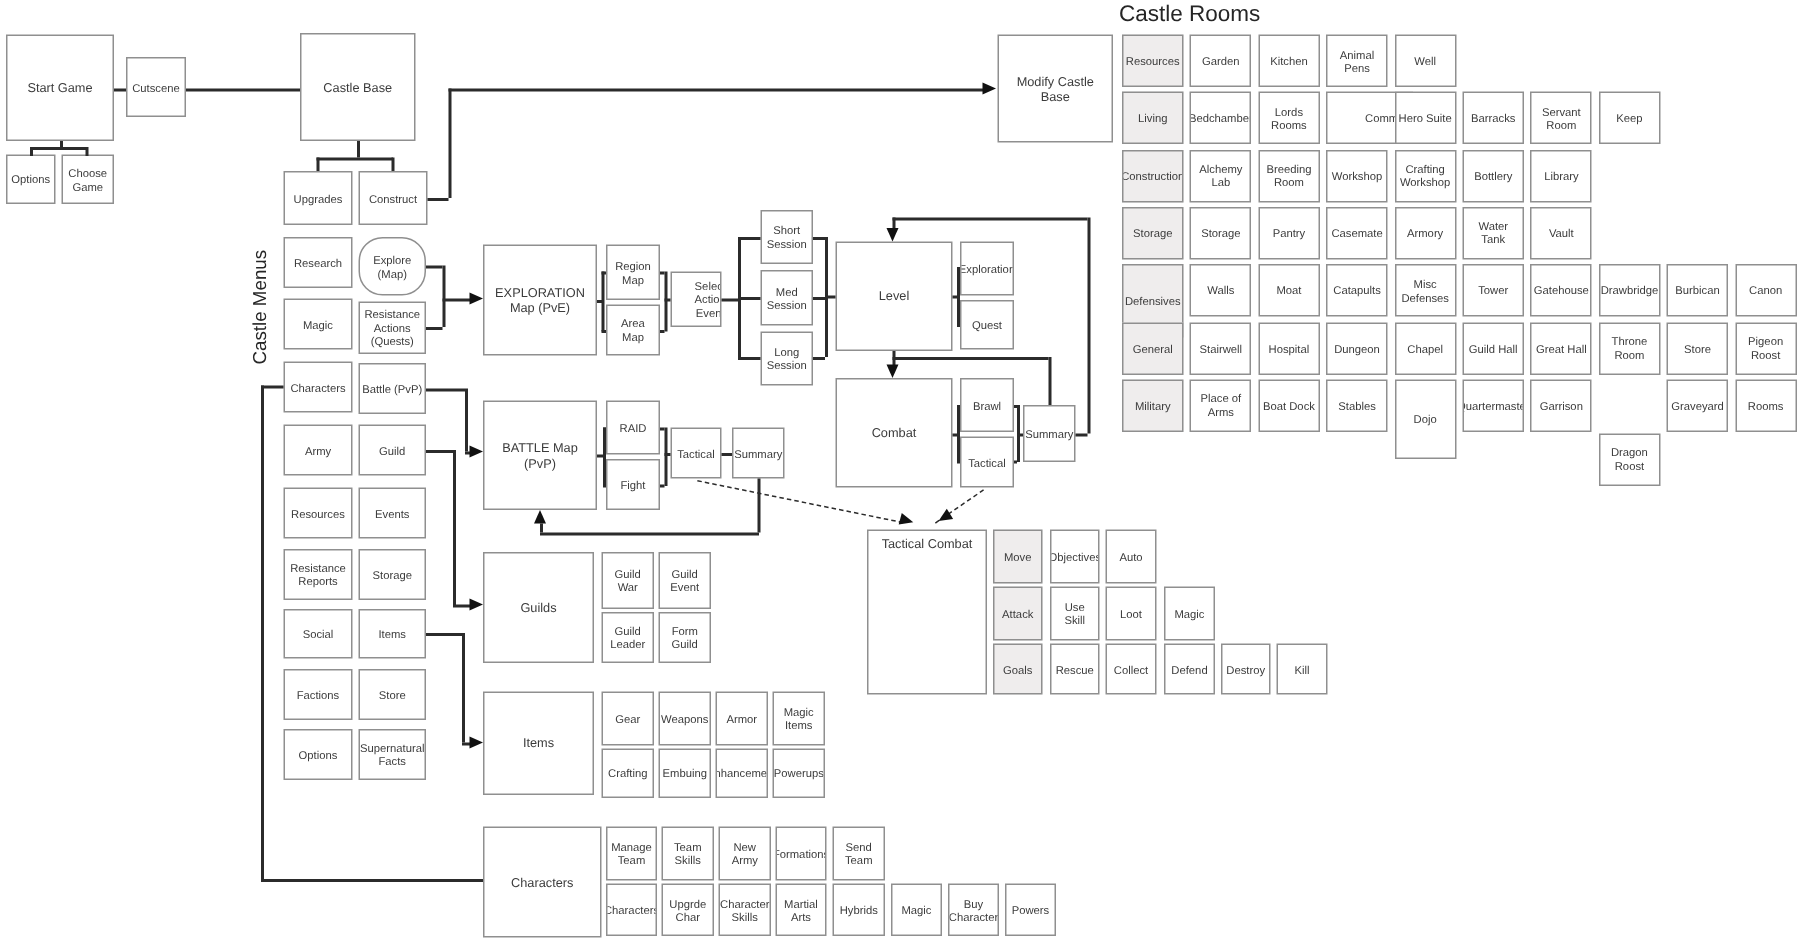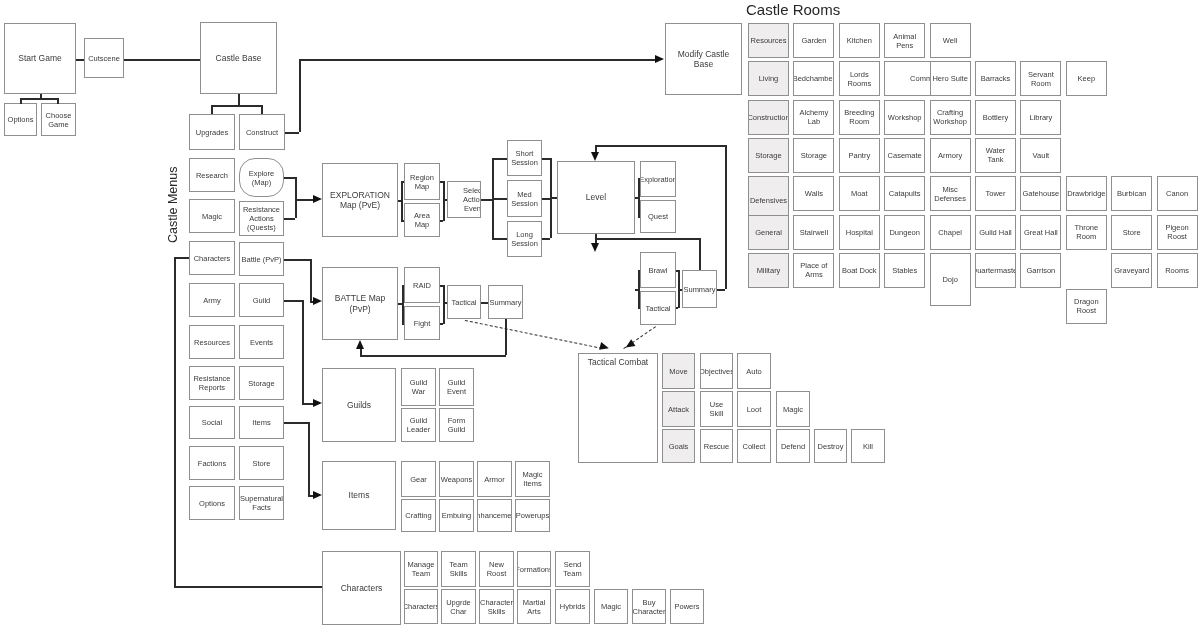--- a/index.html
+++ b/index.html
@@ -56,20 +56,21 @@
     <div class="box big" style="left: 322px; top: 163px; width: 76px; height: 74px;">EXPLORATION Map (PvE)</div>
     <div class="box" style="left: 404px; top: 163px; width: 36px; height: 37px;">Region Map</div>
     <div class="box" style="left: 404px; top: 203px; width: 36px; height: 34px;">Area Map</div>
     <div class="box" style="left: 447px; top: 181px; width: 34px; height: 37px; padding-left: 20px;">Select Action Event</div>
     <div class="box" style="left: 507px; top: 140px; width: 35px; height: 36px;">Short Session</div>
     <div class="box" style="left: 507px; top: 180px; width: 35px; height: 37px;">Med Session</div>
     <div class="box" style="left: 507px; top: 221px; width: 35px; height: 36px;">Long Session</div>
     <div class="box big" style="left: 557px; top: 161px; width: 78px; height: 73px;">Level</div>
     <div class="box" style="left: 640px; top: 161px; width: 36px; height: 36px;">Exploration</div>
     <div class="box" style="left: 640px; top: 200px; width: 36px; height: 33px;">Quest</div>
+    <div class="box big" style="left: 557px; top: 252px; width: 78px; height: 73px;">Combat</div>
     <div class="box" style="left: 640px; top: 252px; width: 36px; height: 36px;">Brawl</div>
     <div class="box" style="left: 640px; top: 291px; width: 36px; height: 34px;">Tactical</div>
     <div class="box" style="left: 682px; top: 270px; width: 35px; height: 38px;">Summary</div>
     <div class="box big" style="left: 322px; top: 267px; width: 76px; height: 73px;">BATTLE Map (PvP)</div>
     <div class="box" style="left: 404px; top: 267px; width: 36px; height: 36px;">RAID</div>
     <div class="box" style="left: 404px; top: 306px; width: 36px; height: 34px;">Fight</div>
     <div class="box" style="left: 447px; top: 285px; width: 34px; height: 34px;">Tactical</div>
     <div class="box" style="left: 488px; top: 285px; width: 35px; height: 34px;">Summary</div>
     <div class="box big" style="left: 322px; top: 368px; width: 74px; height: 74px;">Guilds</div>
     <div class="box" style="left: 401px; top: 368px; width: 35px; height: 38px;">Guild War</div>
@@ -81,21 +82,21 @@
     <div class="box" style="left: 439px; top: 461px; width: 35px; height: 36px;">Weapons</div>
     <div class="box" style="left: 477px; top: 461px; width: 35px; height: 36px;">Armor</div>
     <div class="box" style="left: 515px; top: 461px; width: 35px; height: 36px;">Magic Items</div>
     <div class="box" style="left: 401px; top: 499px; width: 35px; height: 33px;">Crafting</div>
     <div class="box" style="left: 439px; top: 499px; width: 35px; height: 33px;">Embuing</div>
     <div class="box" style="left: 477px; top: 499px; width: 35px; height: 33px;">Enhancement</div>
     <div class="box" style="left: 515px; top: 499px; width: 35px; height: 33px;">Powerups</div>
     <div class="box big" style="left: 322px; top: 551px; width: 79px; height: 74px;">Characters</div>
     <div class="box" style="left: 404px; top: 551px; width: 34px; height: 36px;">Manage Team</div>
     <div class="box" style="left: 441px; top: 551px; width: 35px; height: 36px;">Team Skills</div>
-    <div class="box" style="left: 479px; top: 551px; width: 35px; height: 36px;">New Roost</div>
+    <div class="box" style="left: 479px; top: 551px; width: 35px; height: 36px;">New Army</div>
     <div class="box" style="left: 517px; top: 551px; width: 34px; height: 36px;">Formations</div>
     <div class="box" style="left: 555px; top: 551px; width: 35px; height: 36px;">Send Team</div>
     <div class="box" style="left: 404px; top: 589px; width: 34px; height: 35px;">Characters</div>
     <div class="box" style="left: 441px; top: 589px; width: 35px; height: 35px;">Upgrde Char</div>
     <div class="box" style="left: 479px; top: 589px; width: 35px; height: 35px;">Character Skills</div>
     <div class="box" style="left: 517px; top: 589px; width: 34px; height: 35px;">Martial Arts</div>
     <div class="box" style="left: 555px; top: 589px; width: 35px; height: 35px;">Hybrids</div>
     <div class="box" style="left: 594px; top: 589px; width: 34px; height: 35px;">Magic</div>
     <div class="box" style="left: 632px; top: 589px; width: 34px; height: 35px;">Buy Character</div>
     <div class="box" style="left: 670px; top: 589px; width: 34px; height: 35px;">Powers</div>

